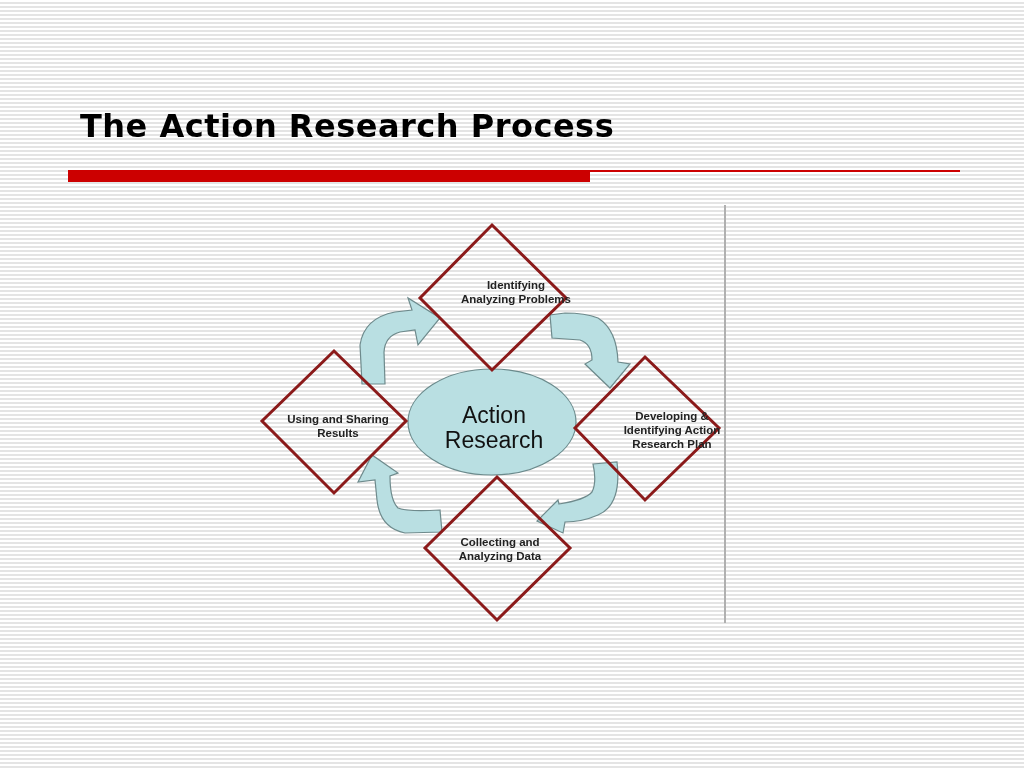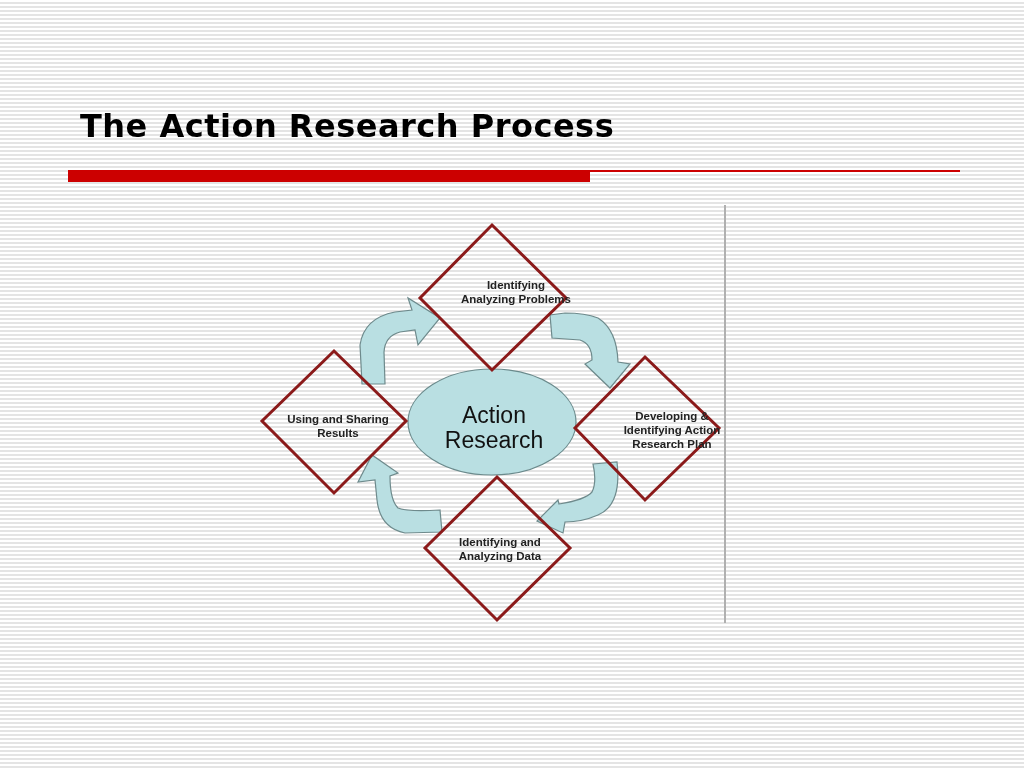--- a/index.html
+++ b/index.html
@@ -66,20 +66,20 @@
   <div>Analyzing Problems</div>
 </div>
 
 <div class="node-label" style="left:648px; top:430px;margin-left:24px;">
   <div>Developing &amp;</div>
   <div>Identifying Action</div>
   <div>Research Plan</div>
 </div>
 
 <div class="node-label" style="left:500px; top:549px;">
-  <div>Identifying and</div>
+  <div>Collecting and</div>
   <div>Analyzing Data</div>
 </div>
 
 <div class="node-label" style="left:338px; top:426px;">
   <div>Using and Sharing</div>
   <div>Results</div>
 </div>
 
 </body></html>

